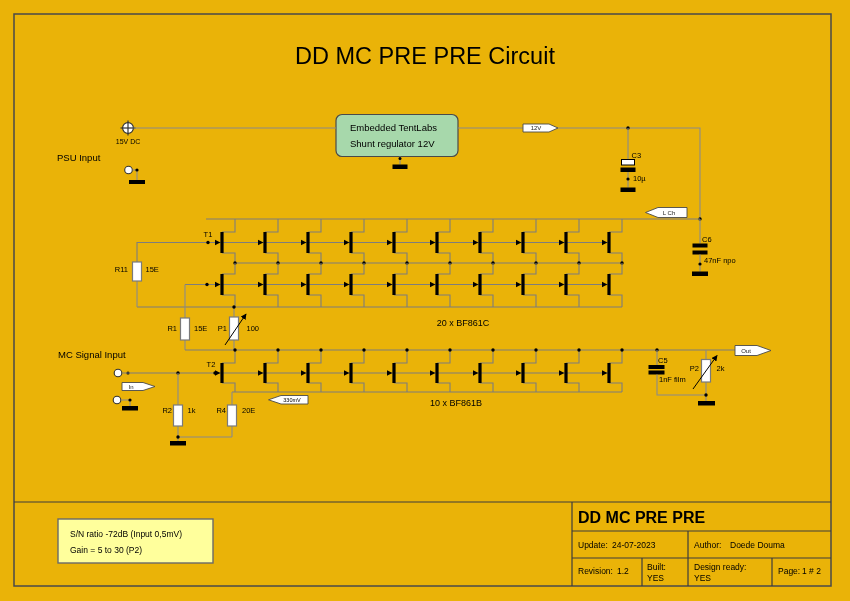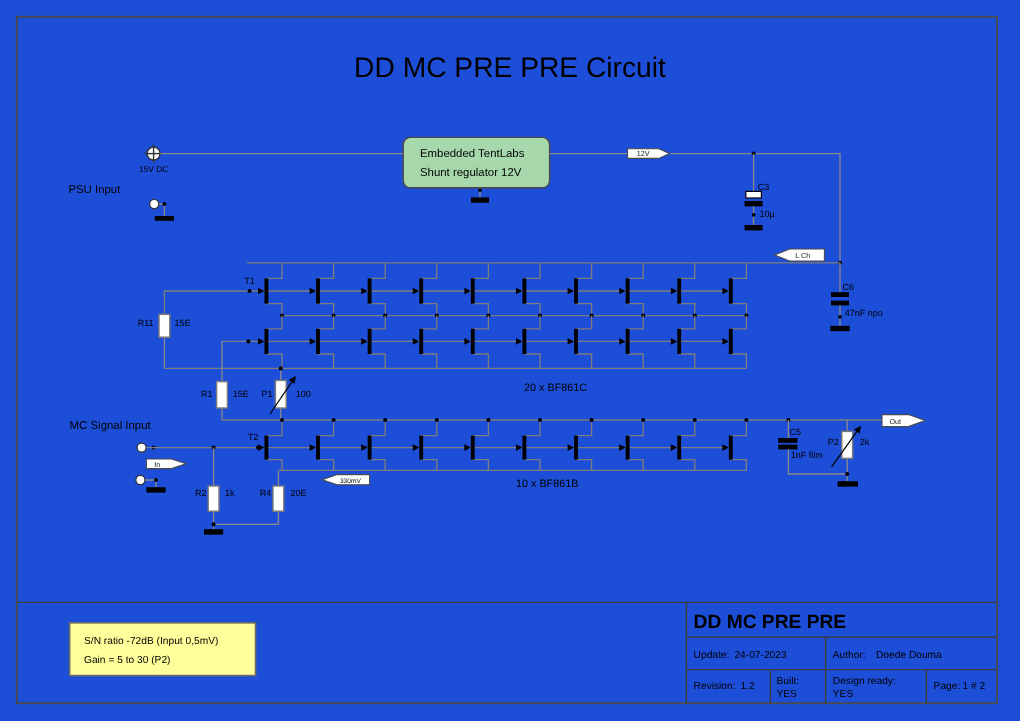--- a/index.html
+++ b/index.html
@@ -1,16 +1,16 @@
 <!DOCTYPE html>
 <html><head>
 <meta charset="utf-8">
 <style>
   html,body{margin:0;padding:0;background:#ffffff;}
-  .page{position:relative;width:850px;height:601px;background:#1d4ed8;overflow:hidden;
+  .page{position:relative;width:850px;height:601px;background:#eab308;overflow:hidden;
         font-family:"Liberation Sans",sans-serif;text-decoration:underline;}
   svg{position:absolute;left:0;top:0;}
   text{font-family:"Liberation Sans",sans-serif;fill:#000;}
   .wire{stroke:#8a8a8a;stroke-width:1.1;fill:none;}
   .railw{stroke:#7d7d7d;stroke-width:1.1;fill:none;}
   .comp{fill:#fff;stroke:#7a7a7a;stroke-width:1.2;}
   .plate{fill:#000;stroke:none;}
   .gnd{fill:#000;stroke:none;}
   .dot{fill:#000;stroke:none;}
   .flag{fill:#fff;stroke:#4a4a4a;stroke-width:0.9;}

